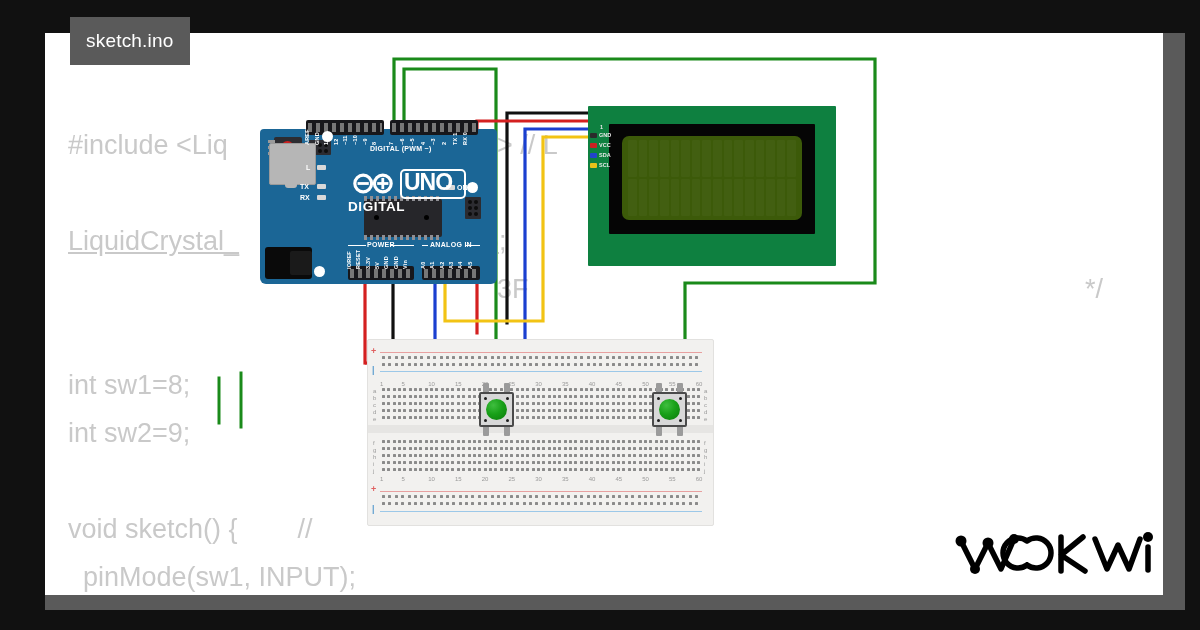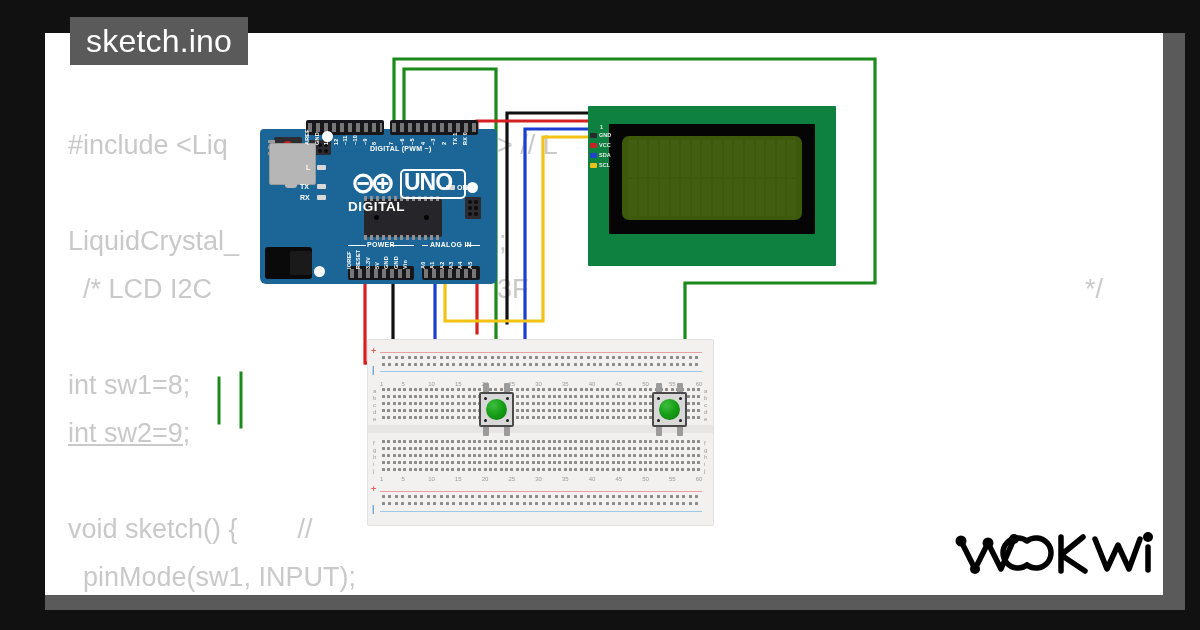--- a/index.html
+++ b/index.html
@@ -5,31 +5,31 @@
   html,body{margin:0;padding:0;background:#111111;}
   body{width:1200px;height:630px;overflow:hidden;font-family:"Liberation Sans",sans-serif;}
   #stage{position:relative;width:1200px;height:630px;background:#111111;}
 
   
   .frame-shadow{position:absolute;left:45px;top:33px;width:1140px;height:577px;background:#5a5a5a;}
   .canvas{position:absolute;left:45px;top:33px;width:1118px;height:562px;background:#ffffff;overflow:hidden;}
 
   
   .tab{position:absolute;left:70px;top:17px;background:#5a5a5a;color:#ffffff;
-       font-size:32px;line-height:48px;padding:0 16px;height:48px;letter-spacing:.2px;}
+       font-size:19px;line-height:48px;padding:0 16px;height:48px;letter-spacing:.2px;}
 
   
   .code{position:absolute;left:0;top:0;width:1118px;height:562px;color:#c9c9c9;
         font-size:27px;line-height:48px;white-space:pre;text-align:right;}
   .code div{position:absolute;left:23px;white-space:pre;}
   .cl0{top:88px;}
-  .cl1{top:184px;}
+  .cl1{top:184px;text-decoration:underline;}
   .cl2{top:232px;}
   .cl3{top:328px;}
-  .cl4{top:376px;text-decoration:underline;}
+  .cl4{top:376px;}
   .cl5{top:472px;}
   .cl6{top:520px;}
   .cl7{top:556px;}
 
   
   .wires{position:absolute;left:0;top:0;width:1118px;height:562px;}
 
   
   .uno{position:absolute;left:215px;top:66px;width:240px;height:185px;}
   .uno-body{position:absolute;left:0;top:30px;width:237px;height:155px;background:#1b6696;
@@ -115,21 +115,20 @@
 
   <div class="canvas">
 
     <div class="code">
       <div class="cl0">#include &lt;Liq</div>
       <div class="cl0" style="left:437px">h&gt; // L</div>
 
       <div class="cl1">LiquidCrystal_</div>
       <div class="cl1" style="left:400px">6, 2);</div>
 
-      <div class="cl2">  /* LCD I2C</div>
       <div class="cl2" style="left:452px">3F</div>
       <div class="cl2" style="left:1040px">*/</div>
 
       <div class="cl3">int sw1=8;</div>
       <div class="cl4">int sw2=9;</div>
       <div class="cl5">void sketch() {        //</div>
       <div class="cl6">  pinMode(sw1, INPUT);</div>
       <div class="cl7">  pinMode(sw2, INPUT);</div>
     </div>
 

